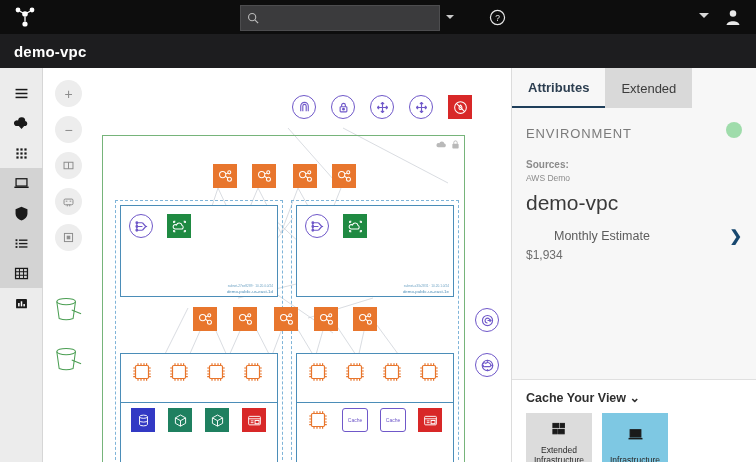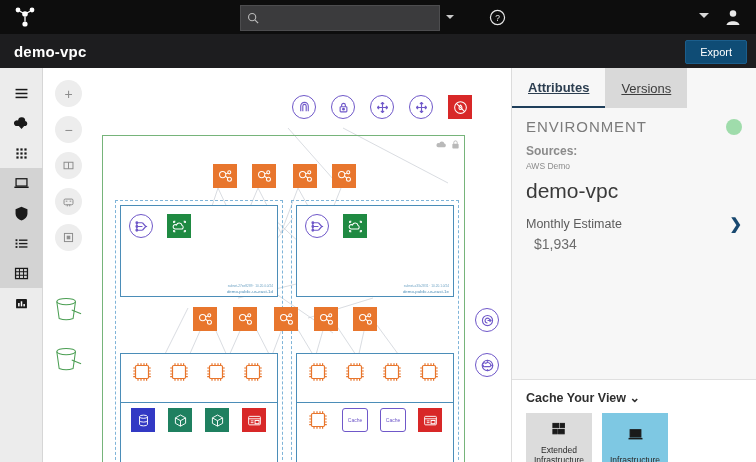--- a/index.html
+++ b/index.html
@@ -147,37 +147,37 @@
   .edges { position:absolute; left:0; top:0; width:468px; height:394px; pointer-events:none; }
 
   
   .rpanel {
     position:absolute; left:511px; top:68px; width:245px; height:394px;
     background:#f7f7f7; border-left:1px solid #dcdcdc;
   }
   .tabs { display:flex; height:40px; align-items:stretch; }
   .tab {
     padding:0 16px; display:flex; align-items:center; font-size:13px;
-    color:#2c3e50; cursor:pointer;text-decoration:underline;
+    color:#2c3e50; cursor:pointer;
   }
   .tab.active { background:#f7f7f7; font-weight:600; border-bottom:2px solid #1f3f5b; }
   .tab.inactive { background:#d9d9d9; color:#3c3c3c; }
 
   .rbody { padding:10px 14px 0 14px; position:relative; }
   .env-row { display:flex; align-items:center; justify-content:space-between; }
-  .env-label { font-size:15px; letter-spacing:.9px; color:#7b7b7b; }
+  .env-label { font-size:13px; letter-spacing:.9px; color:#7b7b7b;margin-top:8px; }
   .env-dot { width:16px;height:16px;border-radius:50%; background:#9fdcab; }
-  .sources-lbl { font-size:12px; color:#8b8b8b; margin-top:9px; font-weight:bold;}
+  .sources-lbl { font-size:10px; color:#8b8b8b; margin-top:18px; font-weight:bold;}
   .sources-val { font-size:8.5px; color:#8b8b8b; margin-top:3px; }
   .big-name { font-size:21px; color:#3a3a3a; margin-top:8px; font-weight:300; }
   .region { font-size:18px; color:#6d6d6d; margin-top:7px; font-weight:300; }
-  .est-row { display:flex; align-items:center; justify-content:space-between; margin-top:12px; }
+  .est-row { display:flex; align-items:center; justify-content:space-between; margin-top:12px;margin-left:28px; }
   .est-lbl { font-size:12.5px; color:#5c5c5c; }
   .chev-blue { color:#18486f; font-size:15px; font-weight:bold; }
-  .est-val { font-size:14px; color:#6d6d6d; margin-top:3px;margin-left:8px; }
+  .est-val { font-size:12px; color:#6d6d6d; margin-top:3px; }
 
   .view-sect {
     position:absolute; left:0; bottom:0; width:245px; height:83px;
     background:#fff; border-top:1px solid #e0e0e0; padding:10px 14px;
   }
   .view-title { font-size:12.5px; color:#2f2f2f; font-weight:600; }
   .view-cards { display:flex; gap:10px; margin-top:8px; }
   .vcard {
     width:66px;height:54px; display:flex;flex-direction:column;
     align-items:center;justify-content:flex-end; padding-bottom:2px;
@@ -218,21 +218,20 @@
     <div class="user-caret"></div>
     <svg class="avatar-ic" viewBox="0 0 20 20">
       <circle cx="10" cy="6" r="3.6" fill="#e8e8e8"></circle>
       <path d="M2.8 19 C3.2 13.2 16.8 13.2 17.2 19 Z" fill="#e8e8e8"></path>
     </svg>
   </div>
 
   <div class="subheader">
     <div class="page-title">demo-vpc</div>
     <div class="hdr-btns">
-      <button class="hdr-btn">Export</button>
     </div>
   </div>
 
   <div class="rail">
     <div class="rail-item">
       <svg viewBox="0 0 20 20">
         <rect x="3" y="4.5" width="14" height="1.8"></rect>
           <rect x="3" y="9.1" width="14" height="1.8"></rect>
           <rect x="3" y="13.7" width="14" height="1.8"></rect>
       </svg>
@@ -714,21 +713,21 @@
             <path d="M8 2.2 V4 M8 12 V13.8 M2.2 8 H4 M12 8 H13.8"></path>
             <path d="M8 2.2 L7 3.4 M8 2.2 L9 3.4 M8 13.8 L7 12.6 M8 13.8 L9 12.6 M2.2 8 L3.4 7 M2.2 8 L3.4 9 M13.8 8 L12.6 7 M13.8 8 L12.6 9"></path>
           </svg>
       </div>
     </div>
   </div>
 
   <div class="rpanel">
     <div class="tabs">
       <div class="tab active">Attributes</div>
-      <div class="tab inactive">Versions</div>
+      <div class="tab inactive">Extended</div>
     </div>
     <div class="rbody">
       <div class="env-row">
         <div class="env-label">ENVIRONMENT</div>
         <div class="env-dot"></div>
       </div>
       <div class="sources-lbl">Sources:</div>
       <div class="sources-val">AWS Demo</div>
       <div class="big-name">demo-vpc</div>
       <div class="est-row">

